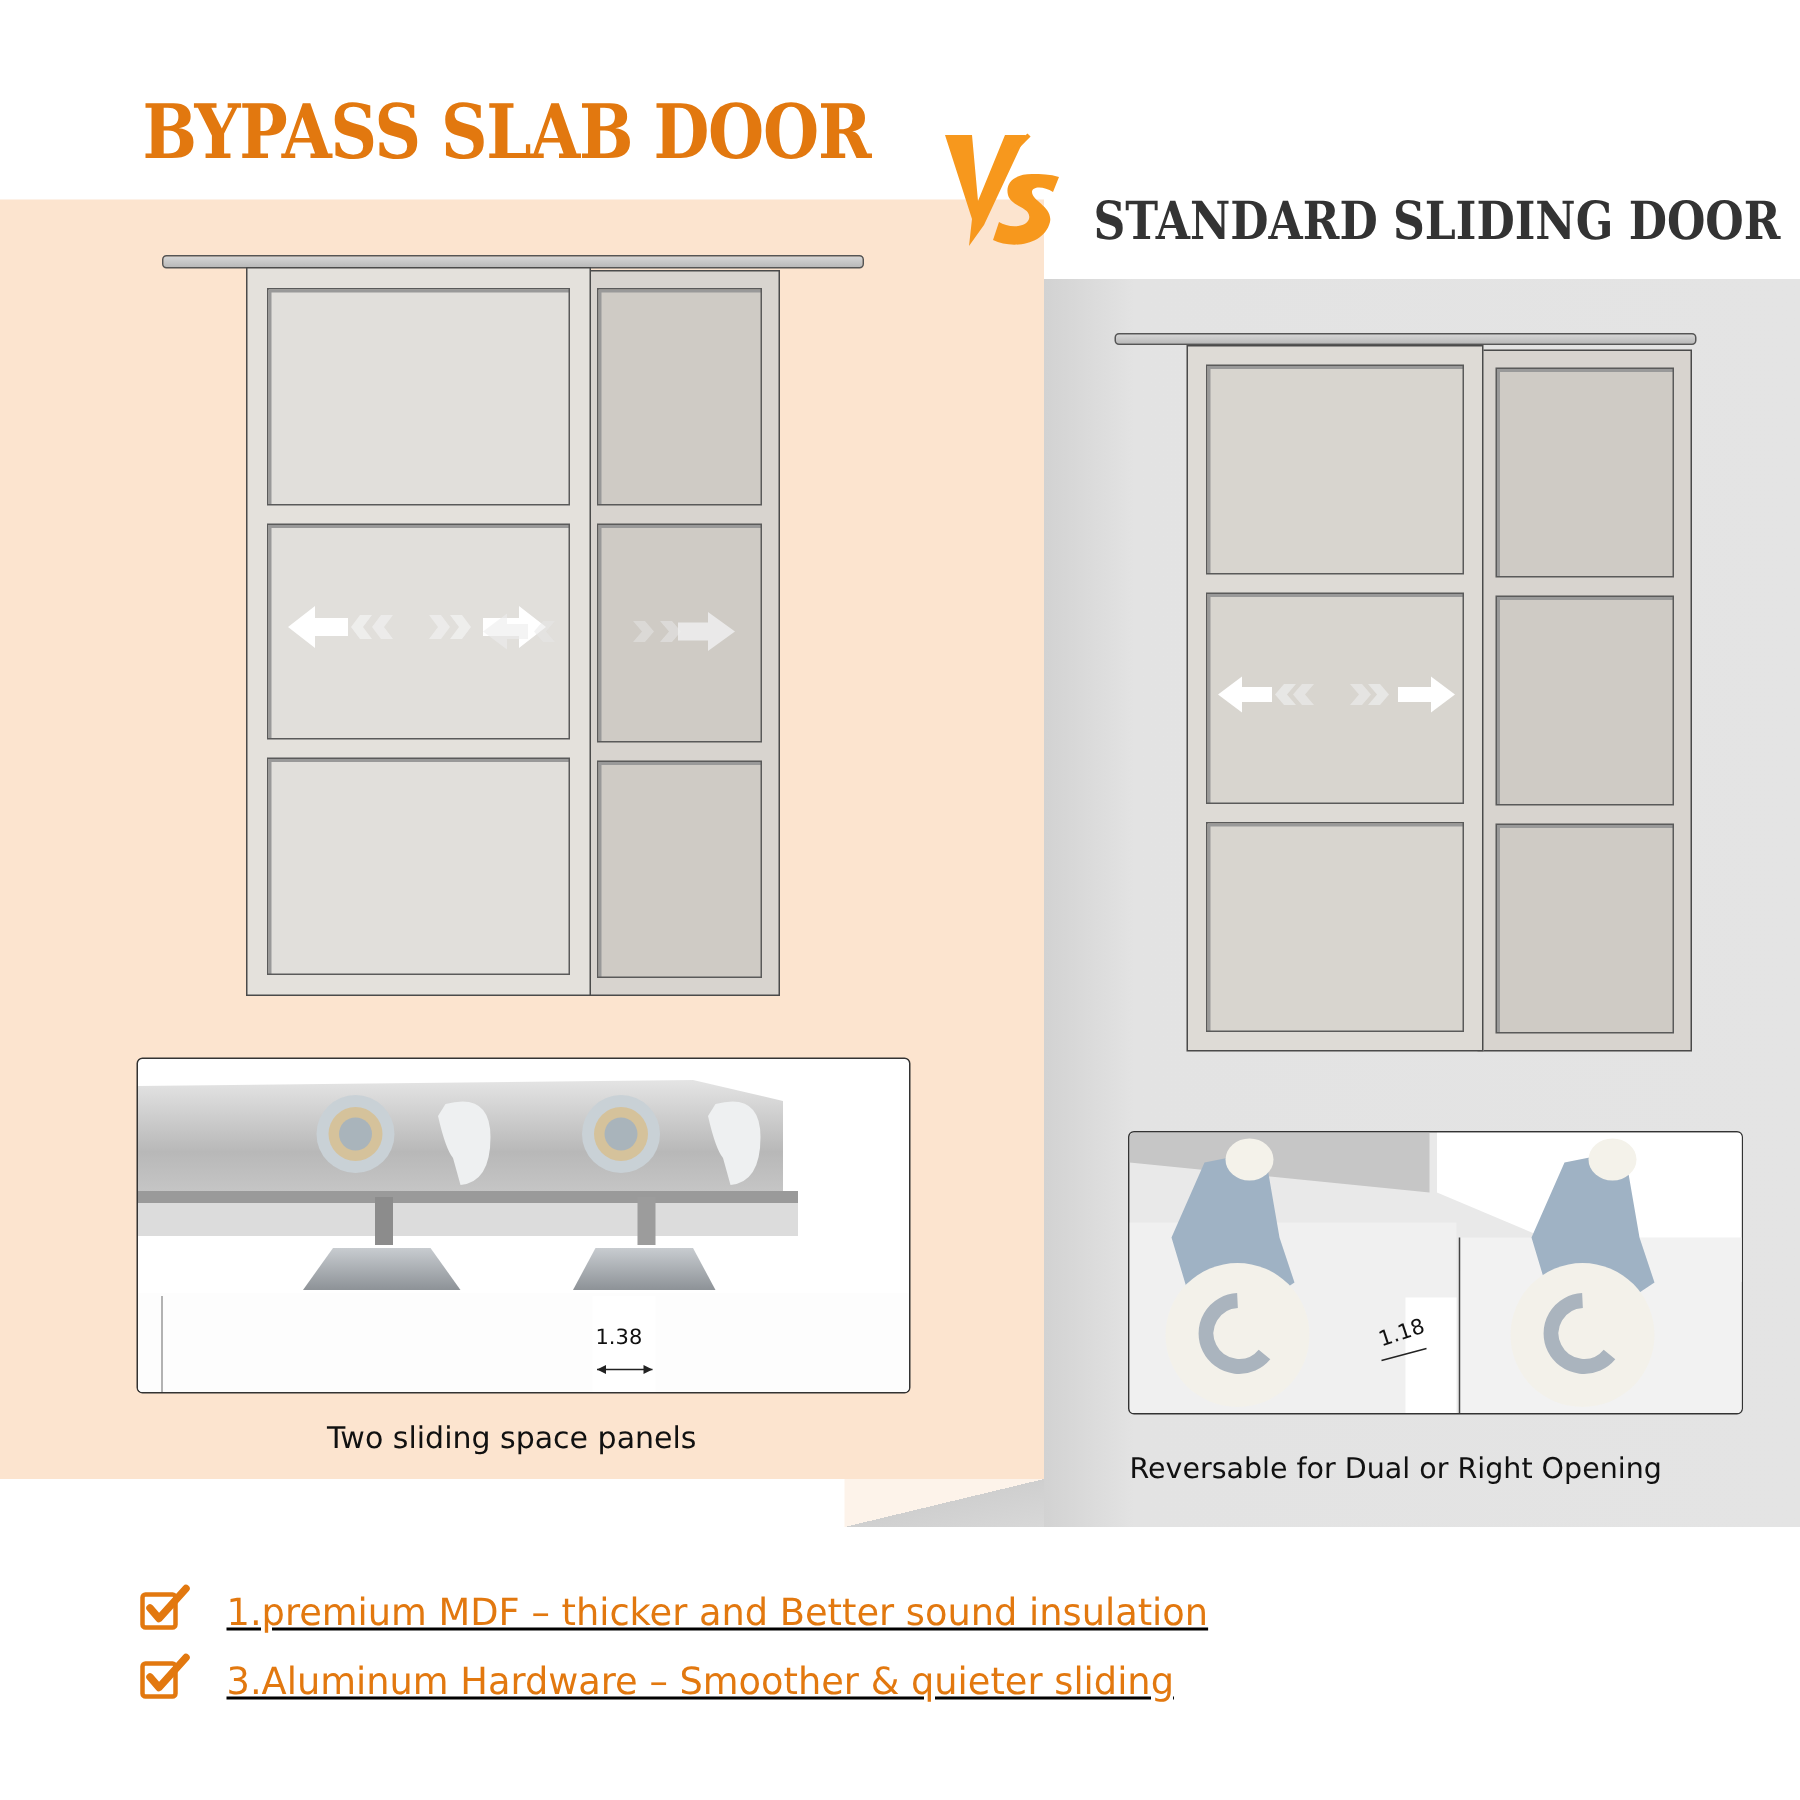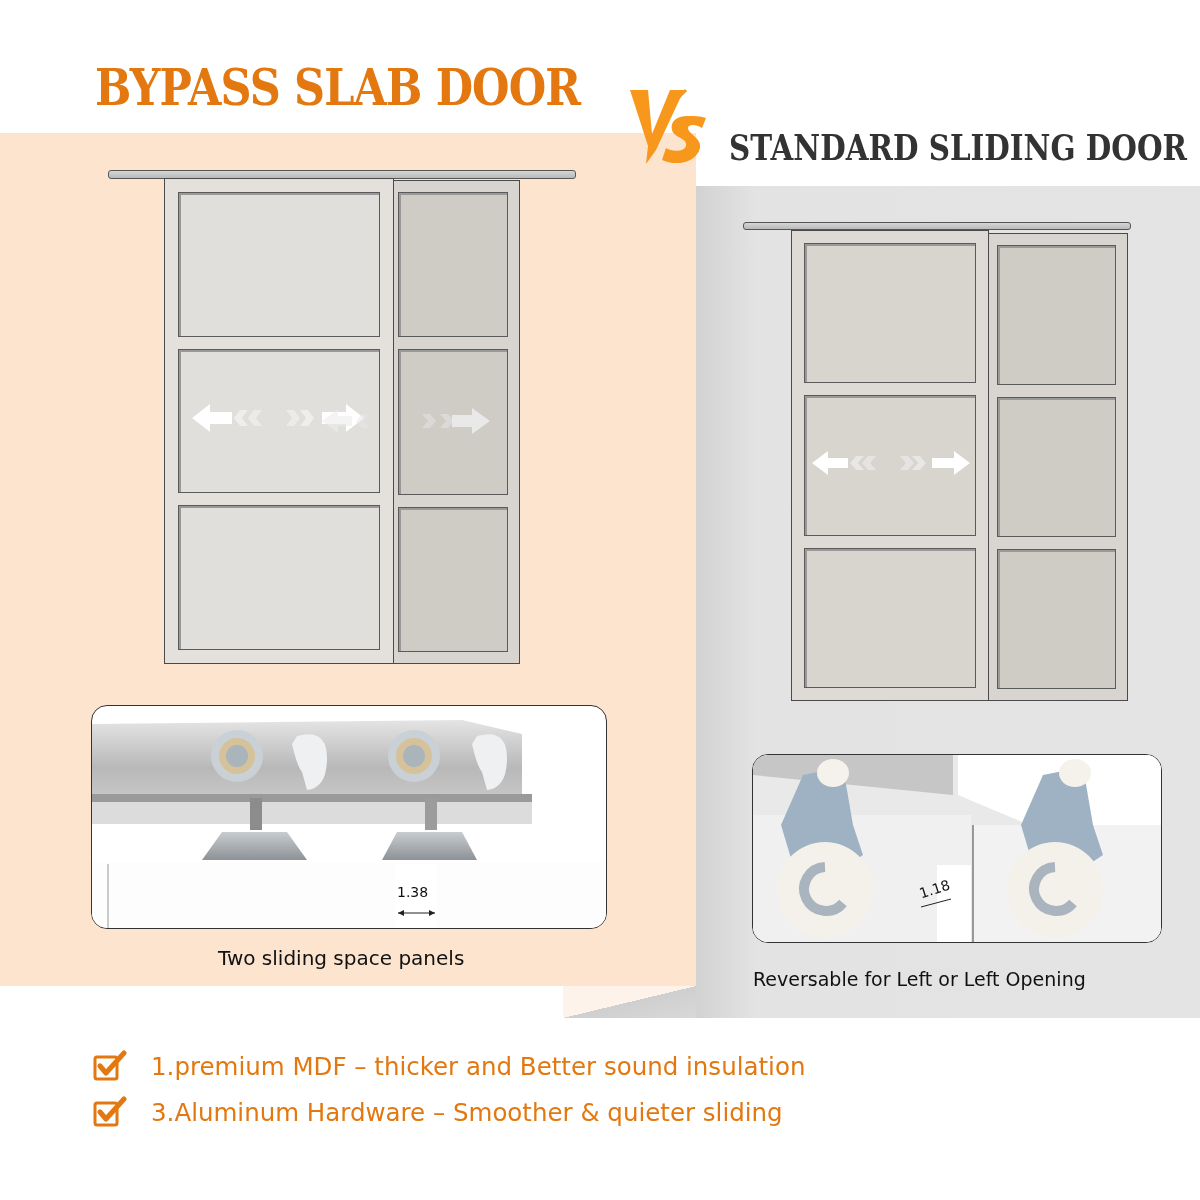--- a/index.html
+++ b/index.html
@@ -54,32 +54,32 @@
   }
   .front .pane { background: #e1dfdb; }
   .back .pane { background: #cfcbc5; }
 
   .arrow {
     position: absolute; display: flex; align-items: center; z-index: 3;
   }
 
   
   .photo {
-    position: absolute; border: 1.5px solid #333; border-radius: 16px; overflow: hidden;
+    position: absolute; border: 1.5px solid #333; border-radius: 4px; overflow: hidden;
     background: #f3f3f3;
   }
   .caption {
     position: absolute; font-family: "DejaVu Sans", sans-serif; font-size: 20px;
     color: #111; white-space: nowrap;
   }
 
   
   .features { position: absolute; left: 93px; top: 1043px; }
   .feature {
-    display: flex; align-items: center; height: 46px;
+    display: flex; align-items: flex-end; height: 46px; text-decoration: underline;
   }
   .check-icon { width: 34px; height: 34px; margin-right: 24px; }
   .feature-text {
     font-family: "DejaVu Sans", sans-serif; font-size: 25px; color: #e2780f;
     white-space: nowrap; transform: scaleX(0.98); transform-origin: left center;
   }
 </style>
 </head>
 <body>
 
@@ -203,21 +203,21 @@
       <circle cx="302" cy="135" r="48" fill="#f3f1ea"></circle>
       <path d="M302 112 a22 22 0 1 0 18 36" fill="none" stroke="#aab4be" stroke-width="10"></path>
       <ellipse cx="80" cy="18" rx="16" ry="14" fill="#f4f2ea"></ellipse>
       <ellipse cx="322" cy="18" rx="16" ry="14" fill="#f4f2ea"></ellipse>
     </g>
     <line x1="220" y1="70" x2="220" y2="189" stroke="#444" stroke-width="1"></line>
     <line x1="168" y1="152" x2="198" y2="144" stroke="#222" stroke-width="1"></line>
   </svg>
   <div style="position:absolute;left:166px;top:126px;font-size:14px;color:#111;transform:rotate(-18deg);font-family:'DejaVu Sans',sans-serif;">1.18</div>
 </div>
-<div class="caption" style="left:753px;top:968px;font-size:19px;">Reversable for Left or Left Opening</div>
+<div class="caption" style="left:753px;top:968px;font-size:19px;">Reversable for Dual or Right Opening</div>
 
 <div class="features">
   <div class="feature">
     <svg class="check-icon" viewBox="0 0 34 34">
       <rect x="2" y="8" width="22" height="22" rx="2" fill="none" stroke="#e2780f" stroke-width="3"></rect>
       <path d="M7 17 L13 24 L31 4" fill="none" stroke="#e2780f" stroke-width="5" stroke-linecap="round" stroke-linejoin="round"></path>
     </svg>
     <span class="feature-text">1.premium MDF – thicker and Better sound insulation</span>
   </div>
   <div class="feature">

